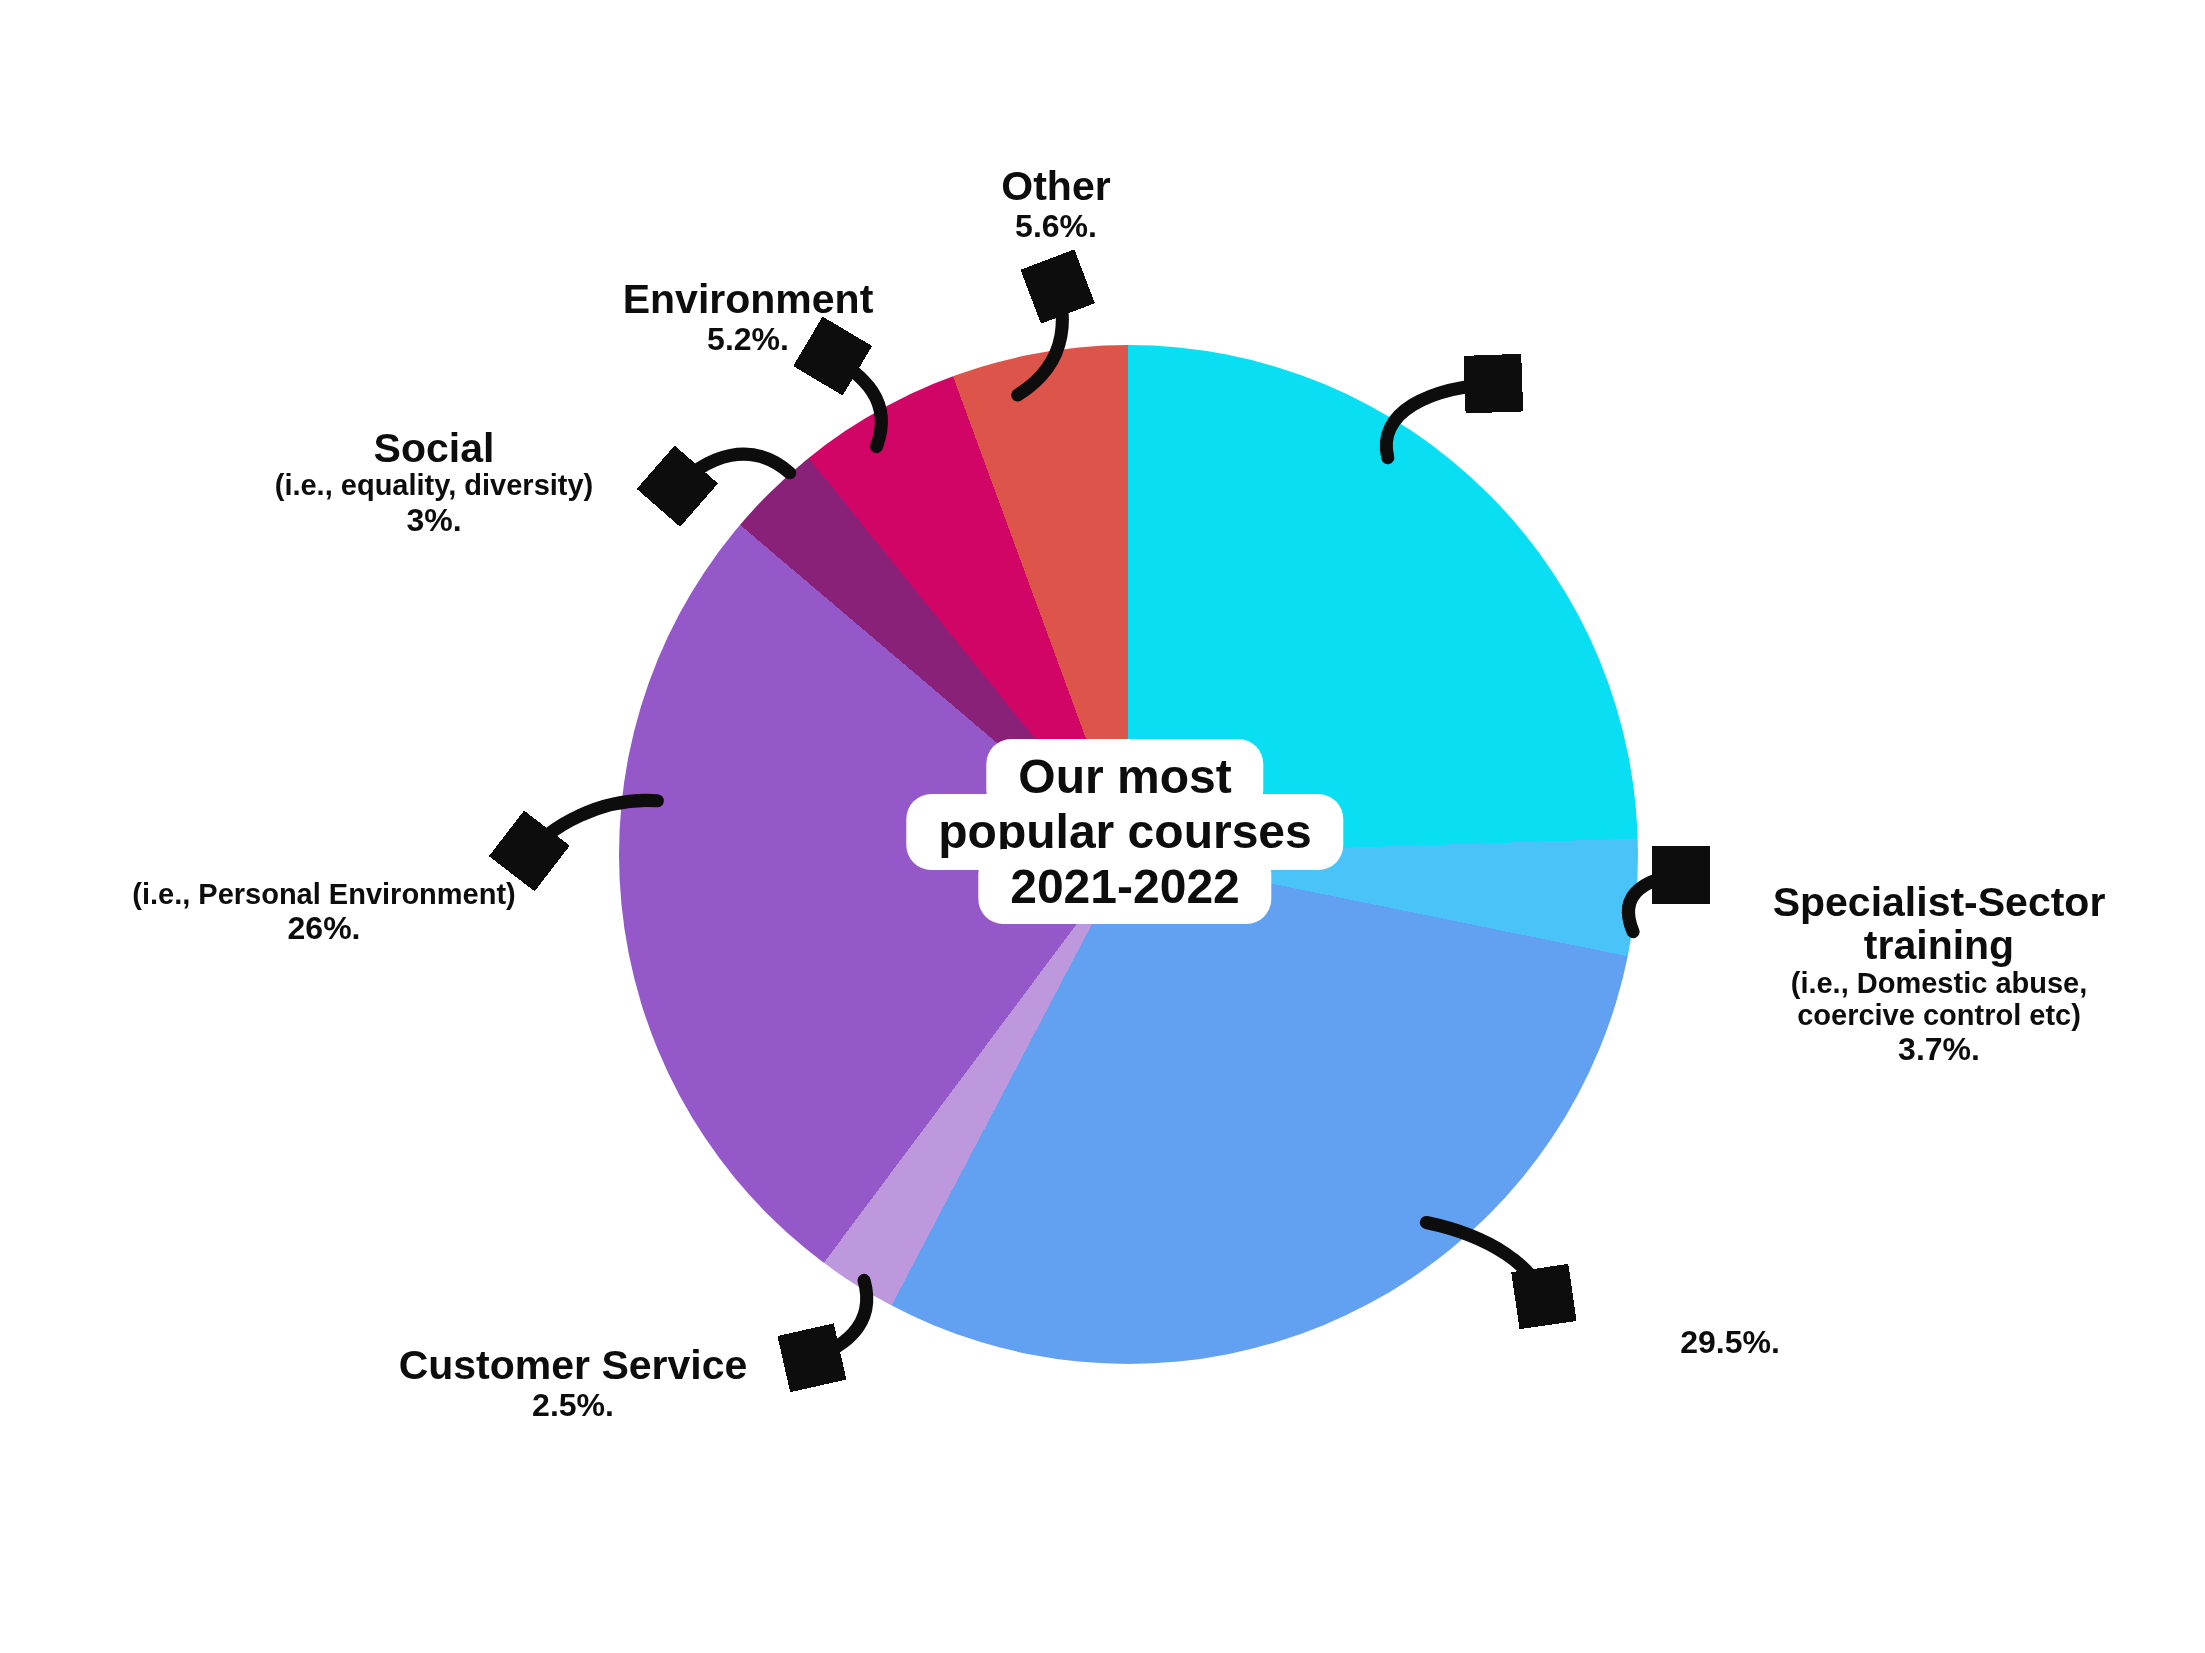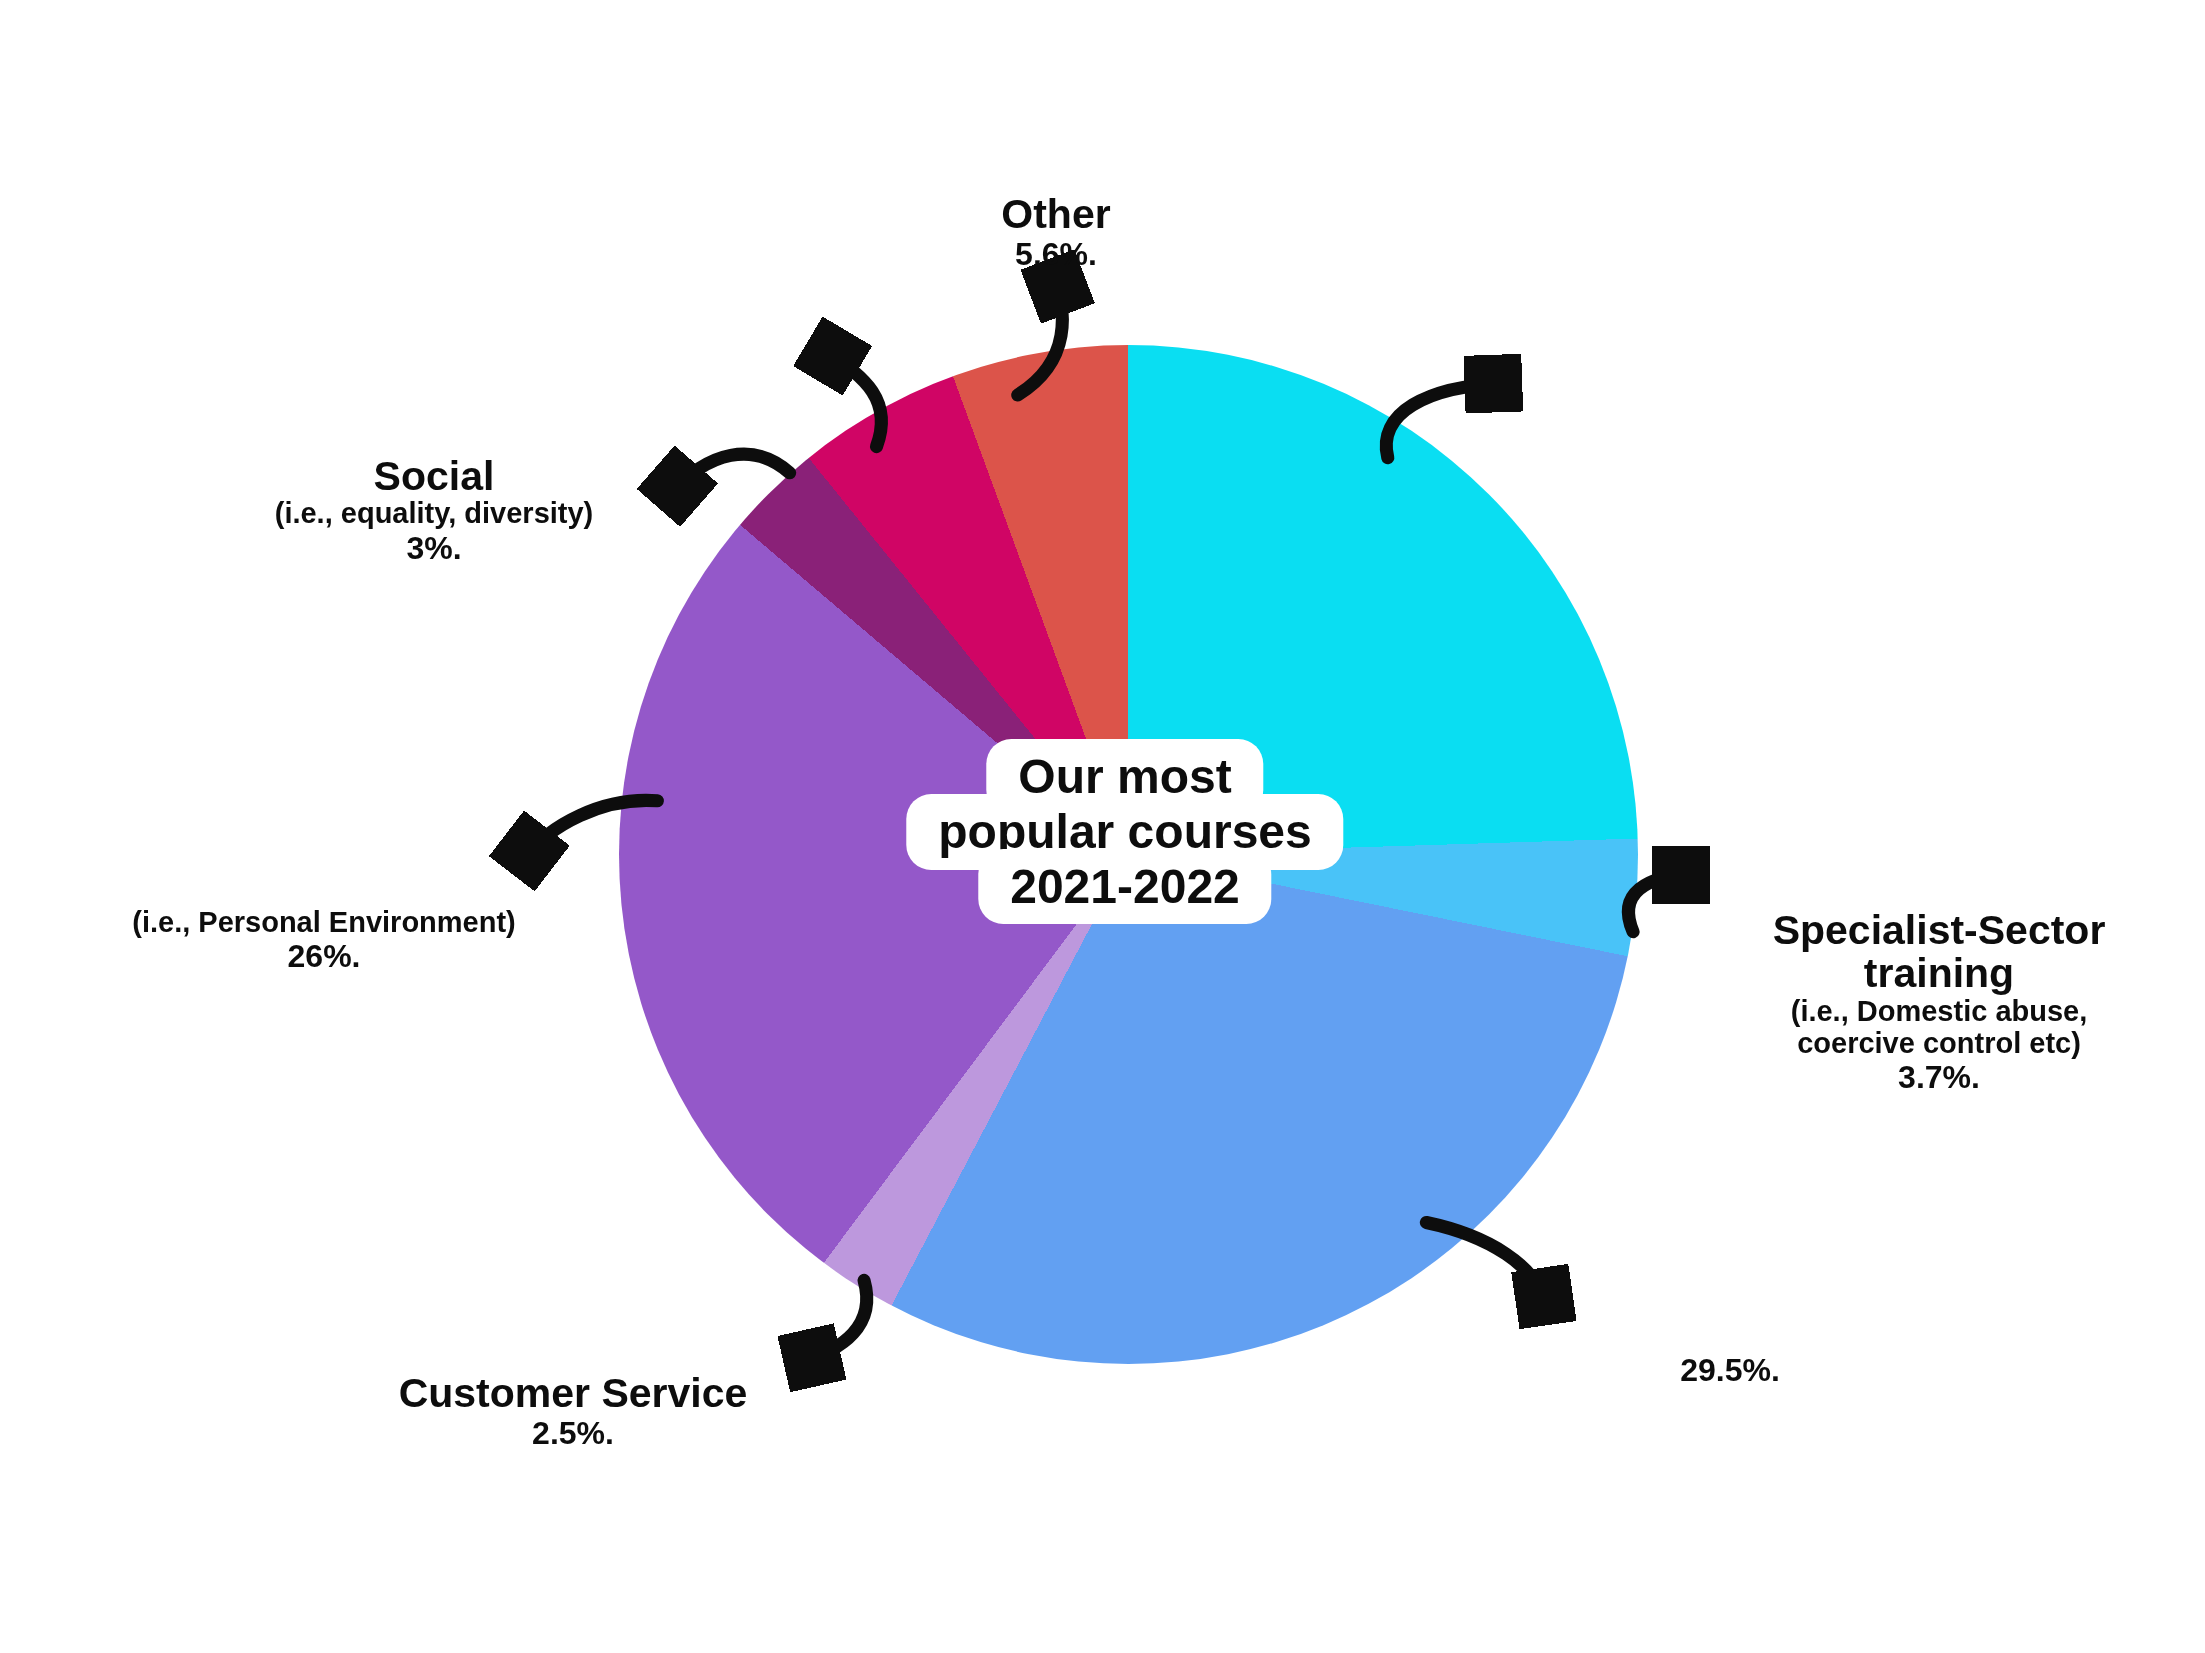--- a/index.html
+++ b/index.html
@@ -19,21 +19,20 @@
   }
   .arrows{position:absolute;left:0;top:0;width:2205px;height:1654px;pointer-events:none;}
   .arrows path{stroke:#0d0d0d;stroke-width:19;fill:none;stroke-linecap:round;}
   .lbl{
     position:absolute;
     transform:translateX(-50%);
     text-align:center;
     font-weight:900;
     white-space:nowrap;
     line-height:1.06;
-    margin-top:28px;
   }
   .lbl .name{font-size:41px;}
   .lbl .sub{font-size:29px;line-height:1.1;}
   .lbl .val{font-size:32px;margin-top:1.4px;}
   .center-title{
     position:absolute;
     left:1125px;top:739px;
     transform:translateX(-50%);
     display:flex;flex-direction:column;align-items:center;
     font-weight:900;
@@ -94,20 +93,24 @@
     <div class="sub">(i.e., Personal Environment)</div>
     <div class="val">26%.</div>
   </div>
 
   <div class="lbl" style="left:434px;top:427px">
     <div class="name">Social</div>
     <div class="sub">(i.e., equality, diversity)</div>
     <div class="val">3%.</div>
   </div>
 
+  <div class="lbl" style="left:748px;top:278px">
+    <div class="name">Environment</div>
+    <div class="val">5.2%.</div>
+  </div>
 
   <div class="lbl" style="left:1056px;top:165px">
     <div class="name">Other</div>
     <div class="val">5.6%.</div>
   </div>
 
   <div class="center-title">
     <div class="line">Our most</div>
     <div class="line">popular courses</div>
     <div class="line">2021-2022</div>

